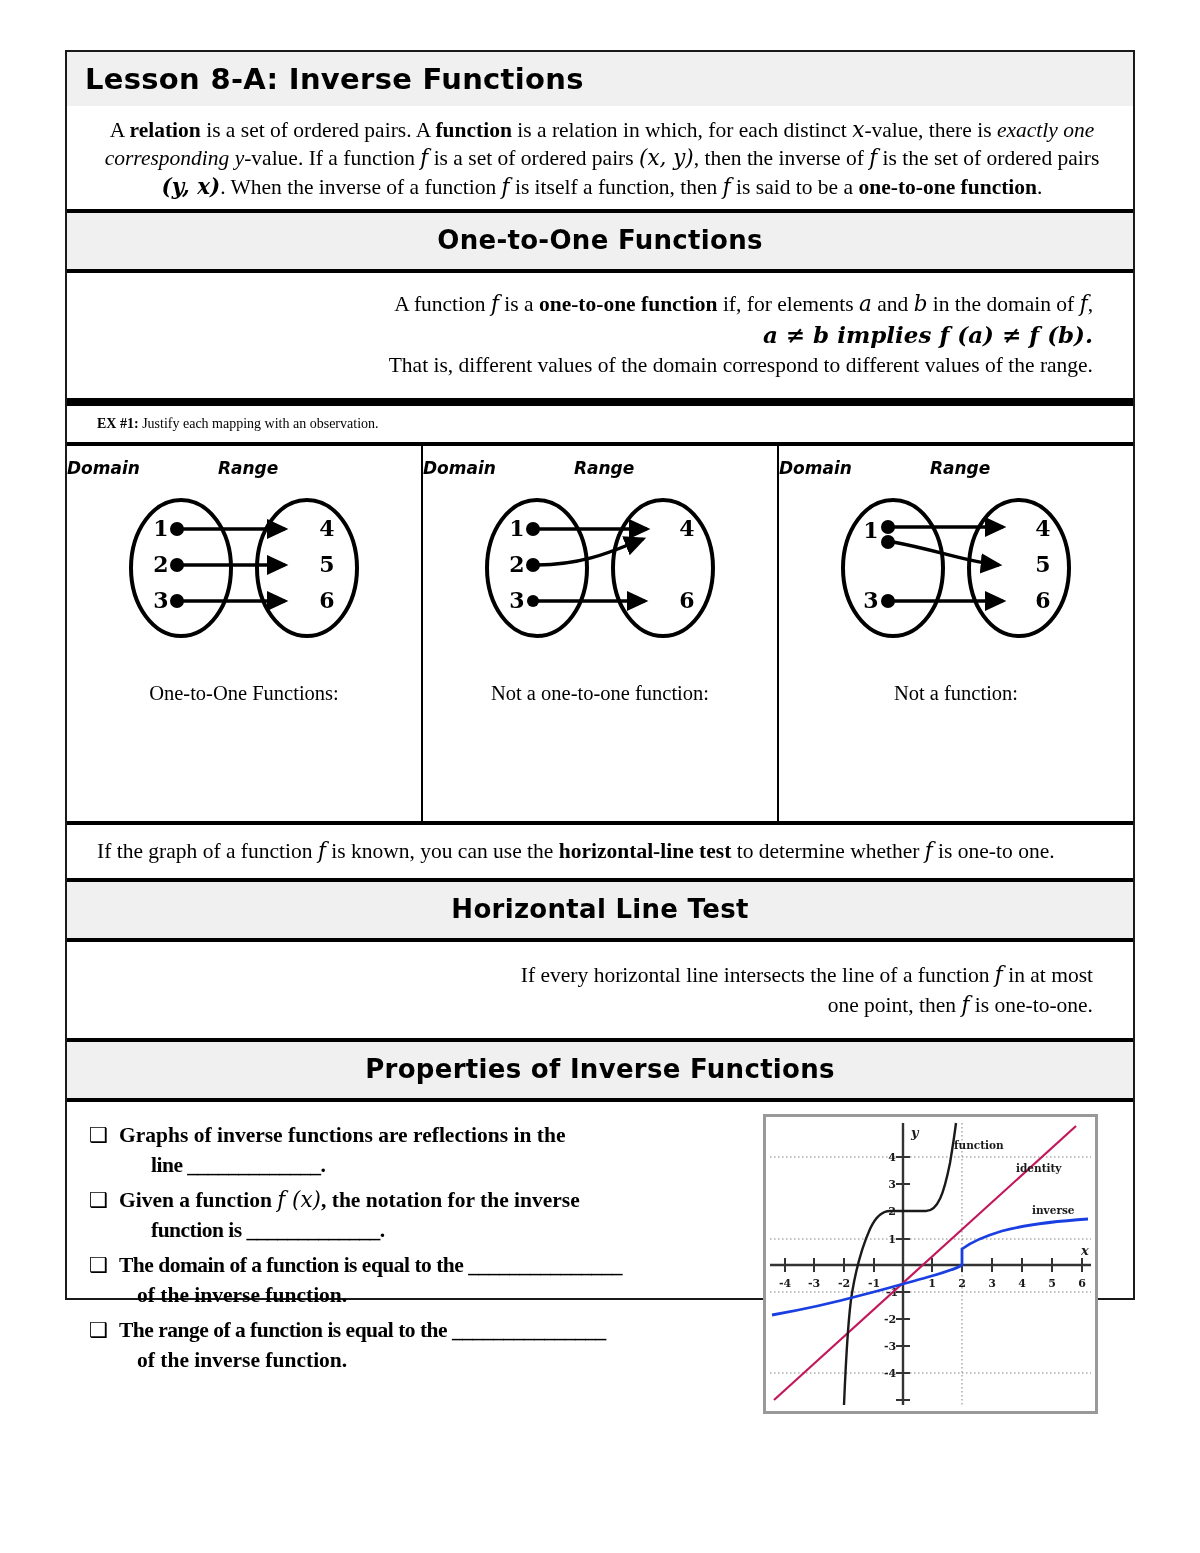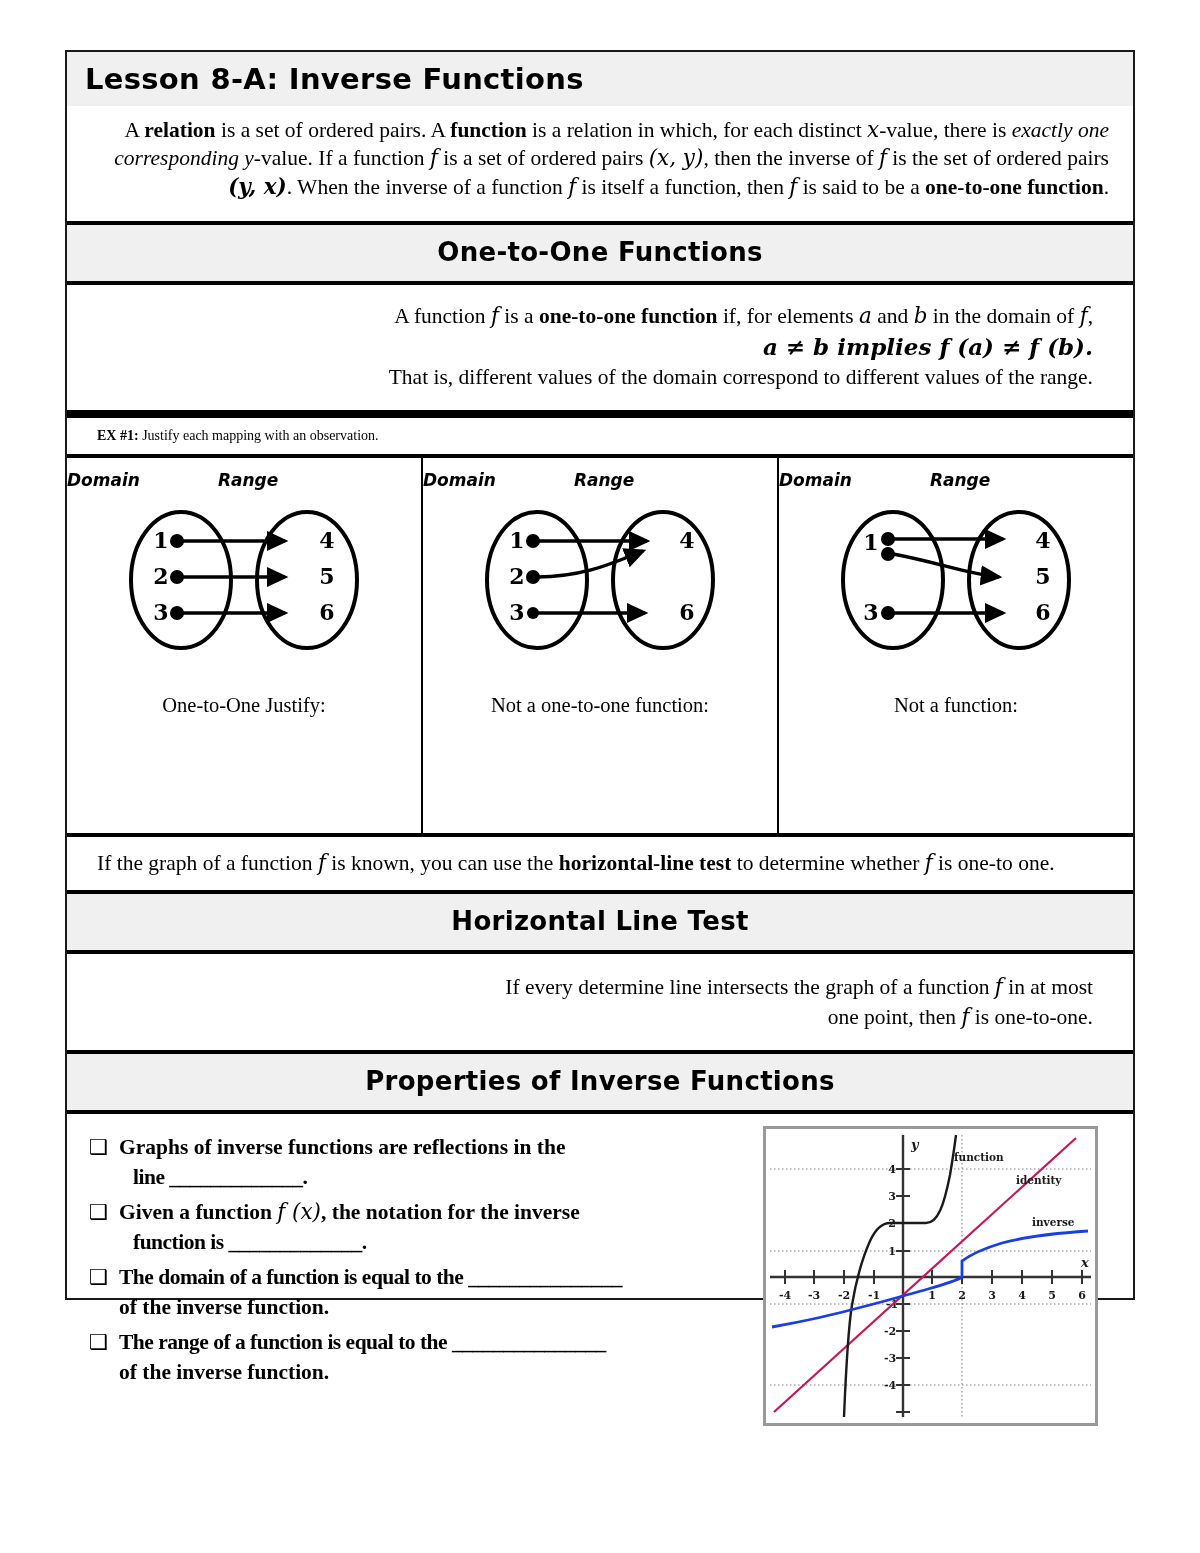--- a/index.html
+++ b/index.html
@@ -46,22 +46,22 @@
   }
   .bar.sect {
     font-size: 26px;
     padding: 12px 0 14px 0;
   }
 
   
   .para {
     font-size: 21.5px;
     line-height: 1.32;
-    padding: 10px 24px 20px 28px;
-    text-align: right;
+    padding: 10px 24px 8px 28px;
+    text-align: center;
   }
   .para.center {
     text-align: right;
     padding: 16px 40px 18px 40px;
     line-height: 1.35;
   }
   .rule-bot { border-bottom: 4px solid #000; }
 
   .it { font-style: italic; }
   .bd { font-weight: bold; }
@@ -141,21 +141,21 @@
     width: 30px;
     flex: none;
     text-align: left;
     padding-top: 1px;
   }
   .prop-text {
     font-size: 21.5px;
     line-height: 1.42;
     font-weight: bold;
   }
-  .prop-text .l2 { display: block; padding-left: 14px; }
+  .prop-text .l2 { display: block; padding-left: 14px; margin-left: 18px; }
   .blank { letter-spacing: -0.5px; }
 
   .graph-box {
     width: 335px;
     height: 300px;
     border: 3px solid #999;
     background: #fff;
     box-sizing: border-box;
     margin-left: 6px;
   }
@@ -207,21 +207,21 @@
           <defs>
             <marker id="ah1" markerWidth="7" markerHeight="7" refX="5.4" refY="3" orient="auto">
               <path d="M0,0 L6.4,3 L0,6 Z" fill="#000"></path>
             </marker>
           </defs>
           <line x1="62" y1="49" x2="166" y2="49" stroke="#000" stroke-width="3.4" marker-end="url(#ah1)"></line>
           <line x1="62" y1="85" x2="166" y2="85" stroke="#000" stroke-width="3.4" marker-end="url(#ah1)"></line>
           <line x1="62" y1="121" x2="166" y2="121" stroke="#000" stroke-width="3.4" marker-end="url(#ah1)"></line>
         </svg>
       </div>
-      <div class="cell-caption">One-to-One Justify:</div>
+      <div class="cell-caption">One-to-One Functions:</div>
     </div>
 
     <div class="map-cell">
       <div class="dr-labels">
         <span>Domain</span>
         <span>Range</span>
       </div>
       <div class="map-svg-wrap">
         <svg width="250" height="175" viewBox="0 0 250 175">
           <ellipse cx="62" cy="88" rx="50" ry="68" fill="none" stroke="#000" stroke-width="4"></ellipse>
@@ -278,21 +278,21 @@
     </div>
   </div>
 
   <div class="hlt-para">
     <span>If the graph of a function </span><span class="mathv">f</span><span> is known, you can use the </span><span class="bd">horizontal-line test</span><span> to determine whether </span><span class="mathv">f</span><span> is one-to one.</span>
   </div>
 
   <div class="bar sect">Horizontal Line Test</div>
 
   <div class="para center" style="padding-top:18px;padding-bottom:18px">
-    <span>If every determine line intersects the graph of a function </span><span class="mathv">f</span><span> in at most</span><br>
+    <span>If every horizontal line intersects the line of a function </span><span class="mathv">f</span><span> in at most</span><br>
     <span>one point, then </span><span class="mathv">f</span><span> is one-to-one.</span>
   </div>
 
   <div class="bar sect">Properties of Inverse Functions</div>
 
   <div class="props-wrap">
 
     <div class="props-list">
 
       <div class="prop-item">

